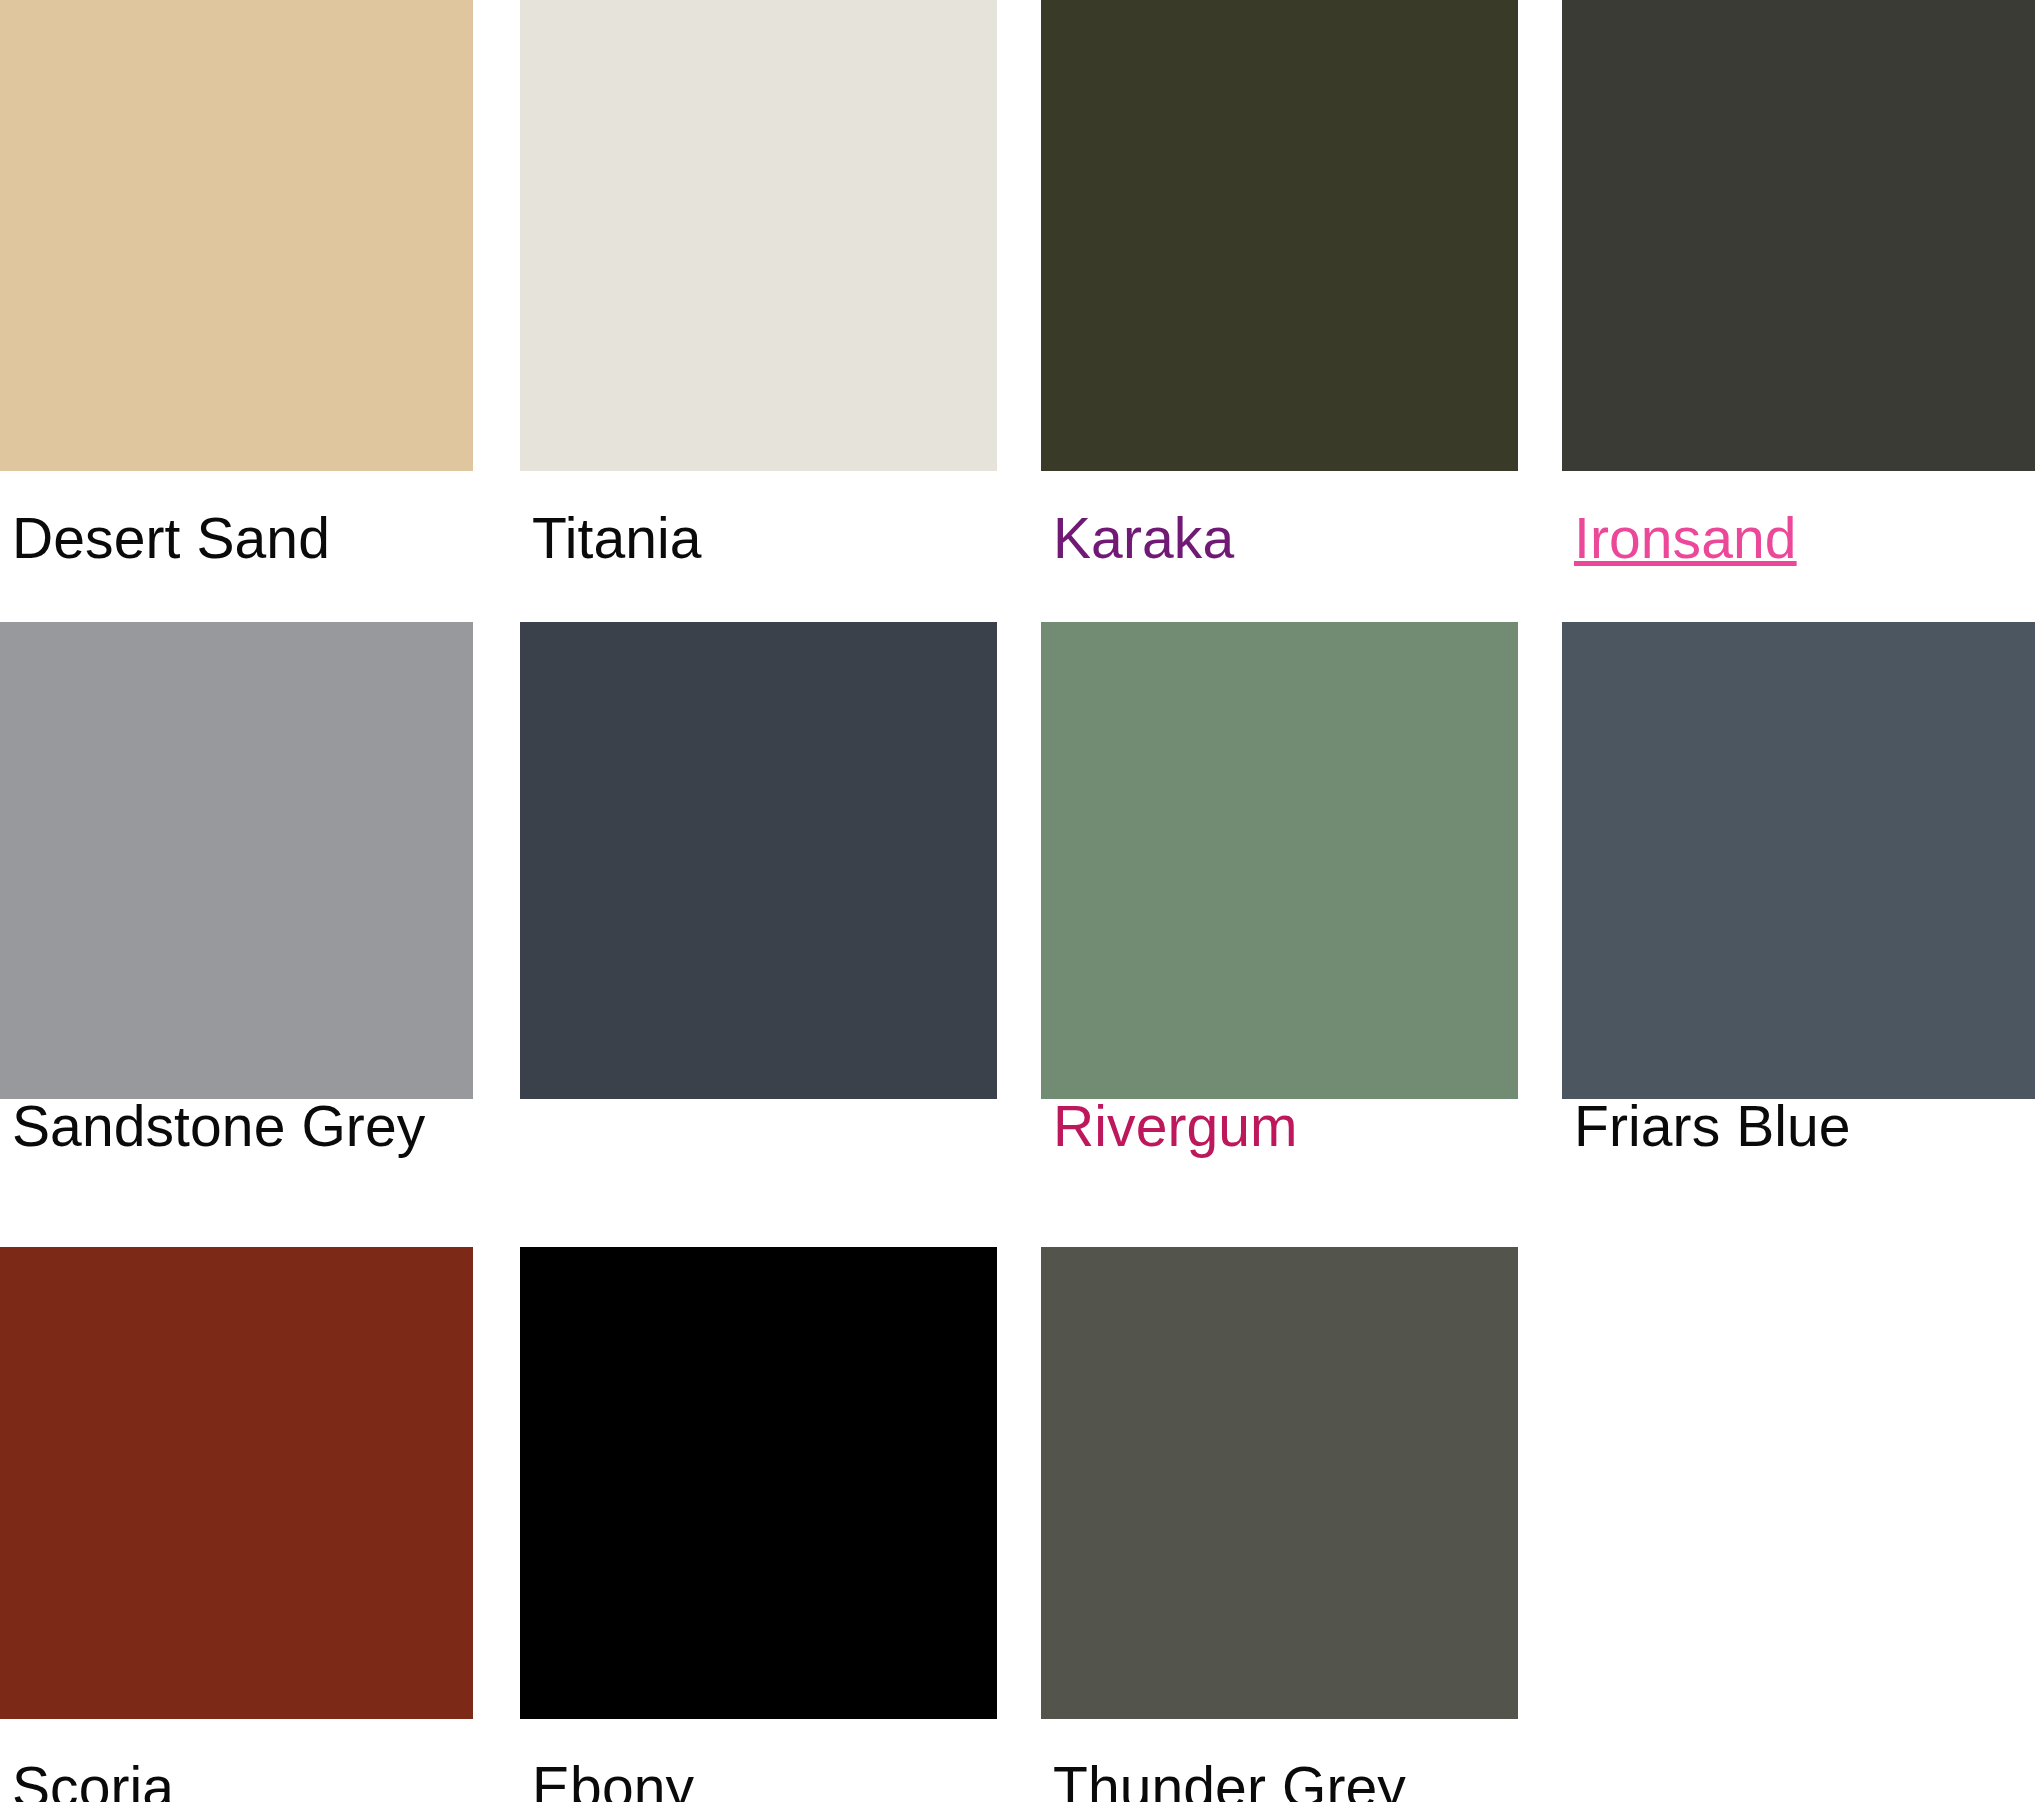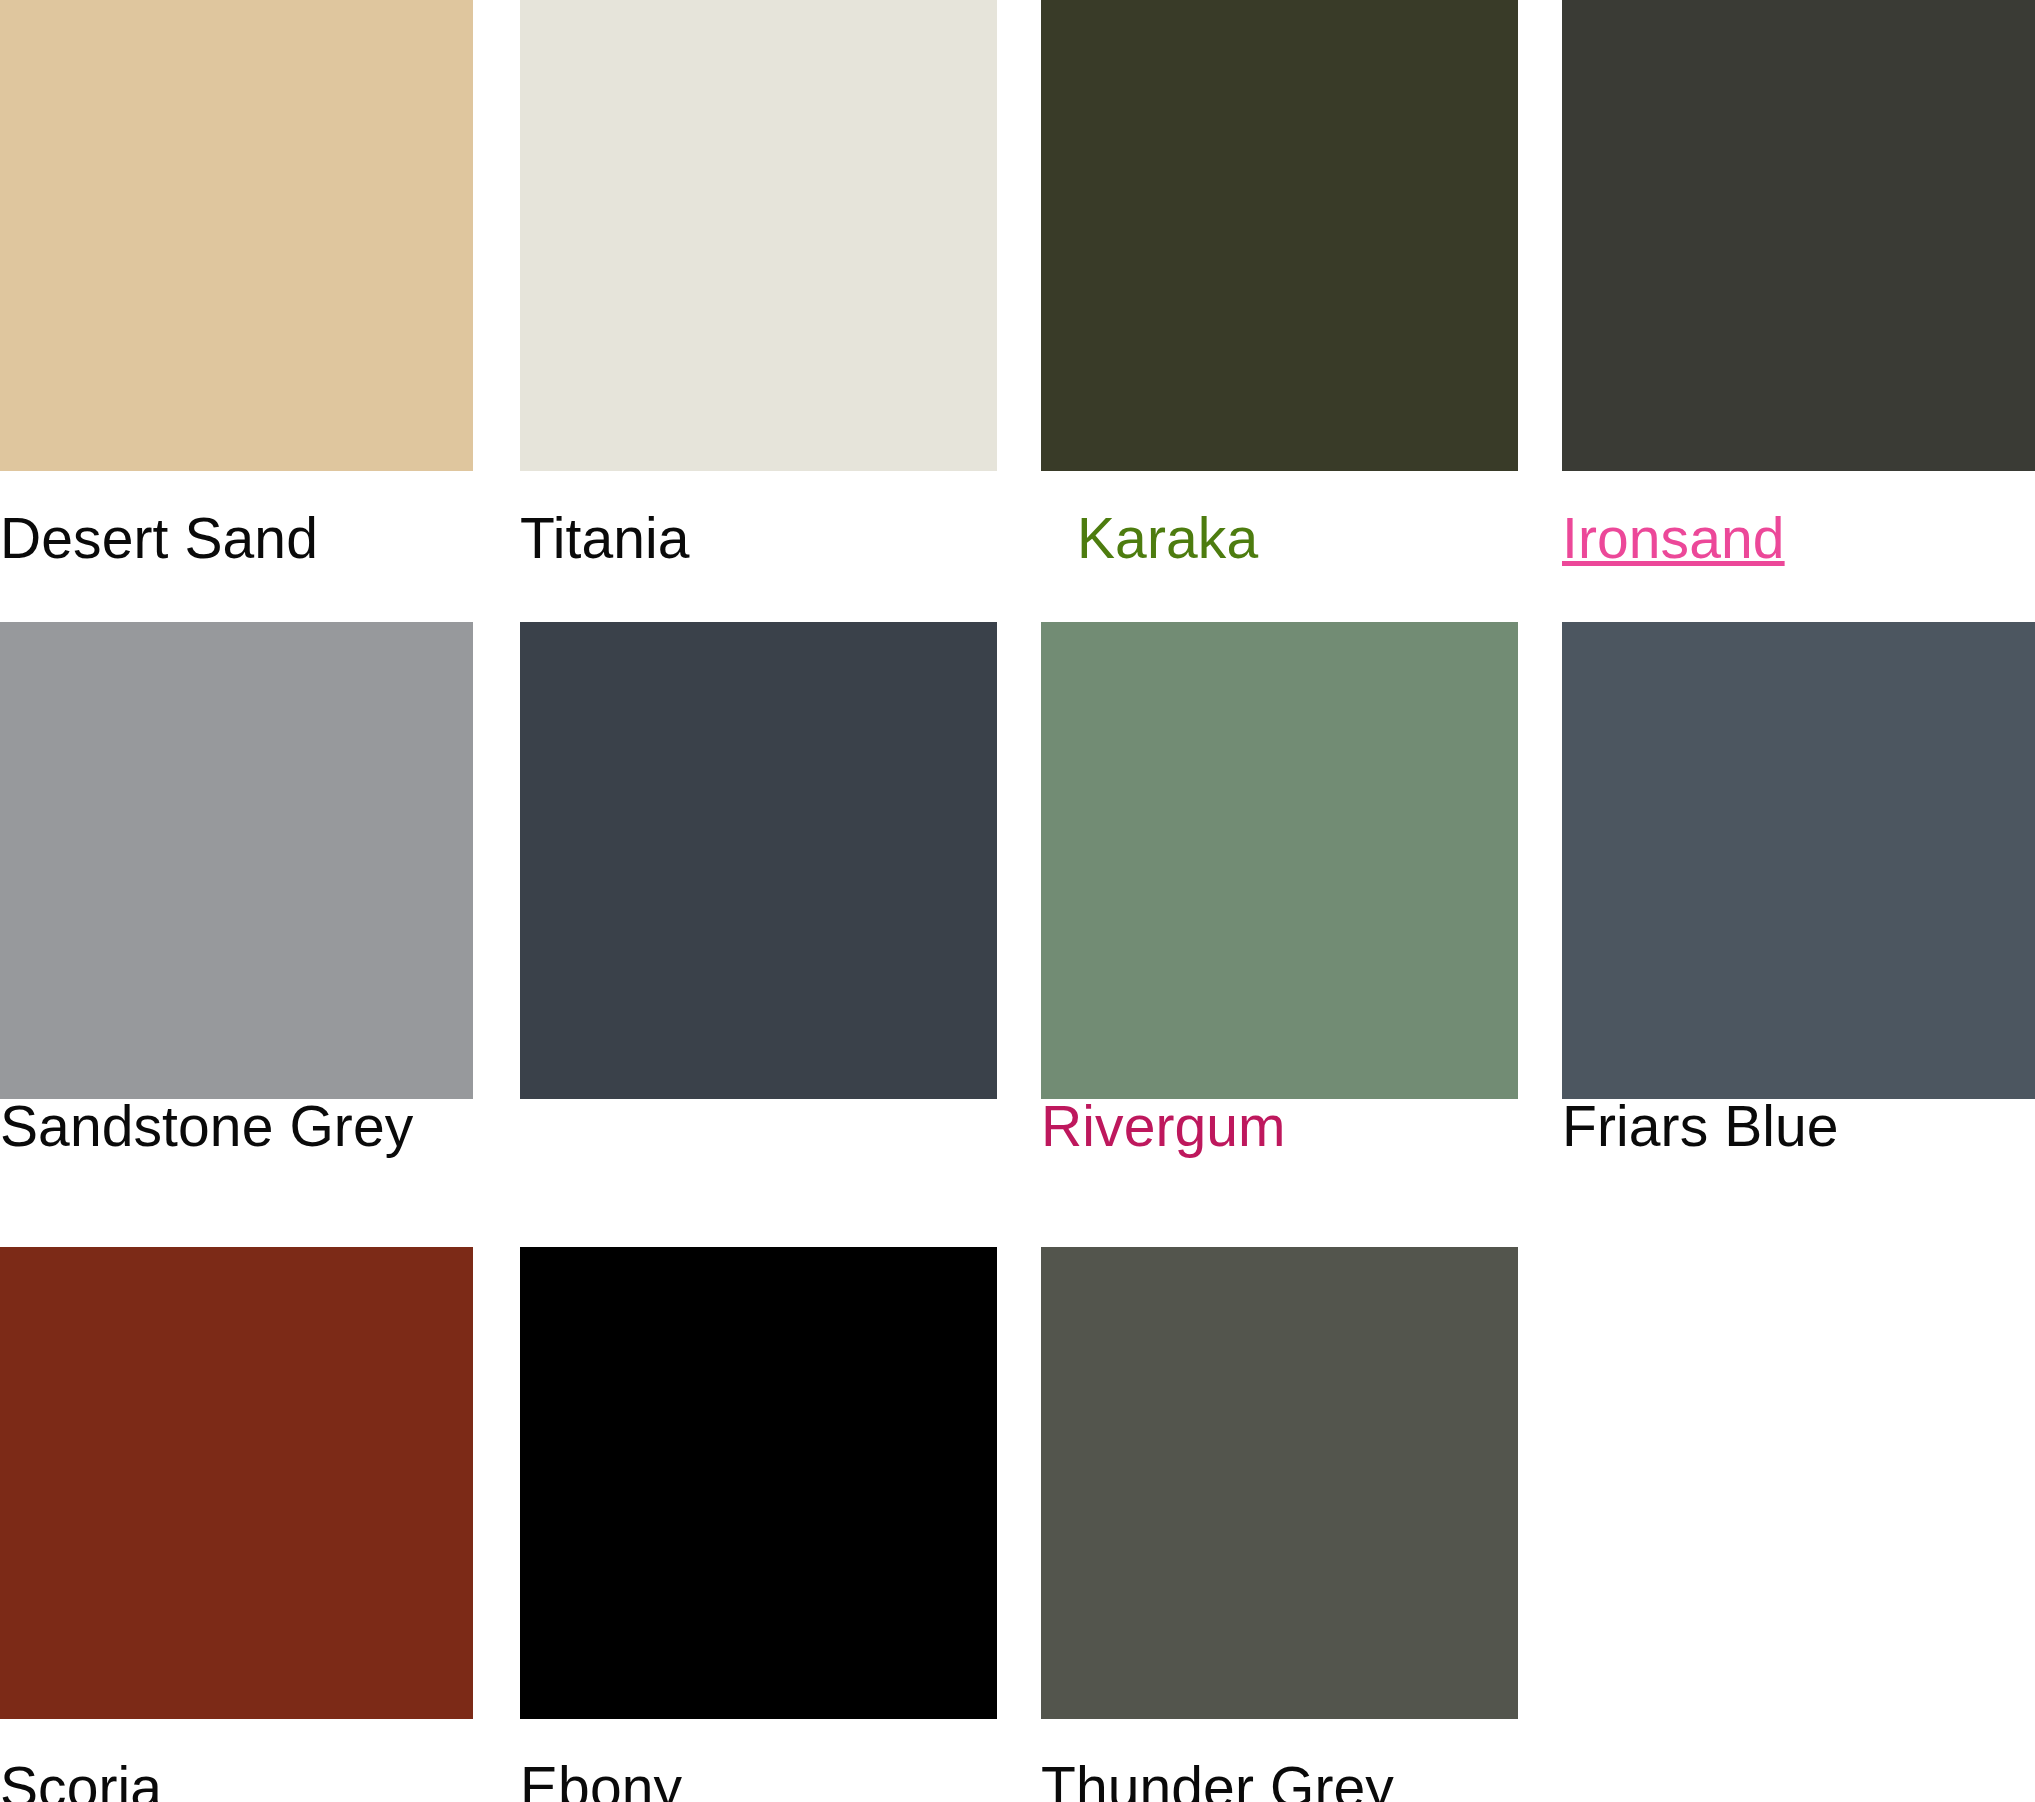--- a/index.html
+++ b/index.html
@@ -36,20 +36,21 @@
   .swatch-label {
     position: absolute;
     left: 0;
     white-space: nowrap;
     color: #0A0A0A;
     font-family: "Liberation Sans", "DejaVu Sans", sans-serif;
     font-size: 57px;
     font-weight: 400;
     letter-spacing: 0.1px;
     line-height: 1;
+    padding-left: 12px;
   }
 
   
   .col-1 { left: 0px;    width: 473px; }
   .col-2 { left: 520px;  width: 477px; }
   .col-3 { left: 1041px; width: 477px; }
   
   .col-4 { left: 1562px; width: 473px; }
 
   
@@ -73,21 +74,21 @@
   <div class="swatch-label col-1 lbl-row-1" style="color: rgb(10, 10, 10);">Desert Sand</div>
 
   <div class="swatch-cell col-2 row-1">
     <span class="swatch-chip" style="background-color: rgb(230, 228, 218);"></span>
   </div>
   <div class="swatch-label col-2 lbl-row-1" style="color: rgb(10, 10, 10);">Titania</div>
 
   <div class="swatch-cell col-3 row-1">
     <span class="swatch-chip" style="background-color: rgb(57, 59, 40);"></span>
   </div>
-  <div class="swatch-label col-3 lbl-row-1" style="color: #4d7c0f; margin-left: 36px;">Karaka</div>
+  <div class="swatch-label col-3 lbl-row-1" style="color: #701a75;">Karaka</div>
 
   <div class="swatch-cell col-4 row-1">
     <span class="swatch-chip" style="background-color: rgb(58, 59, 53);"></span>
   </div>
   <div class="swatch-label col-4 lbl-row-1" style="color: #ec4899; text-decoration: underline;">Ironsand</div>
 
   <div class="swatch-cell col-1 row-2">
     <span class="swatch-chip" style="background-color: rgb(151, 153, 156);"></span>
   </div>
   <div class="swatch-label col-1 lbl-row-2" style="color: rgb(10, 10, 10);">Sandstone Grey</div>

